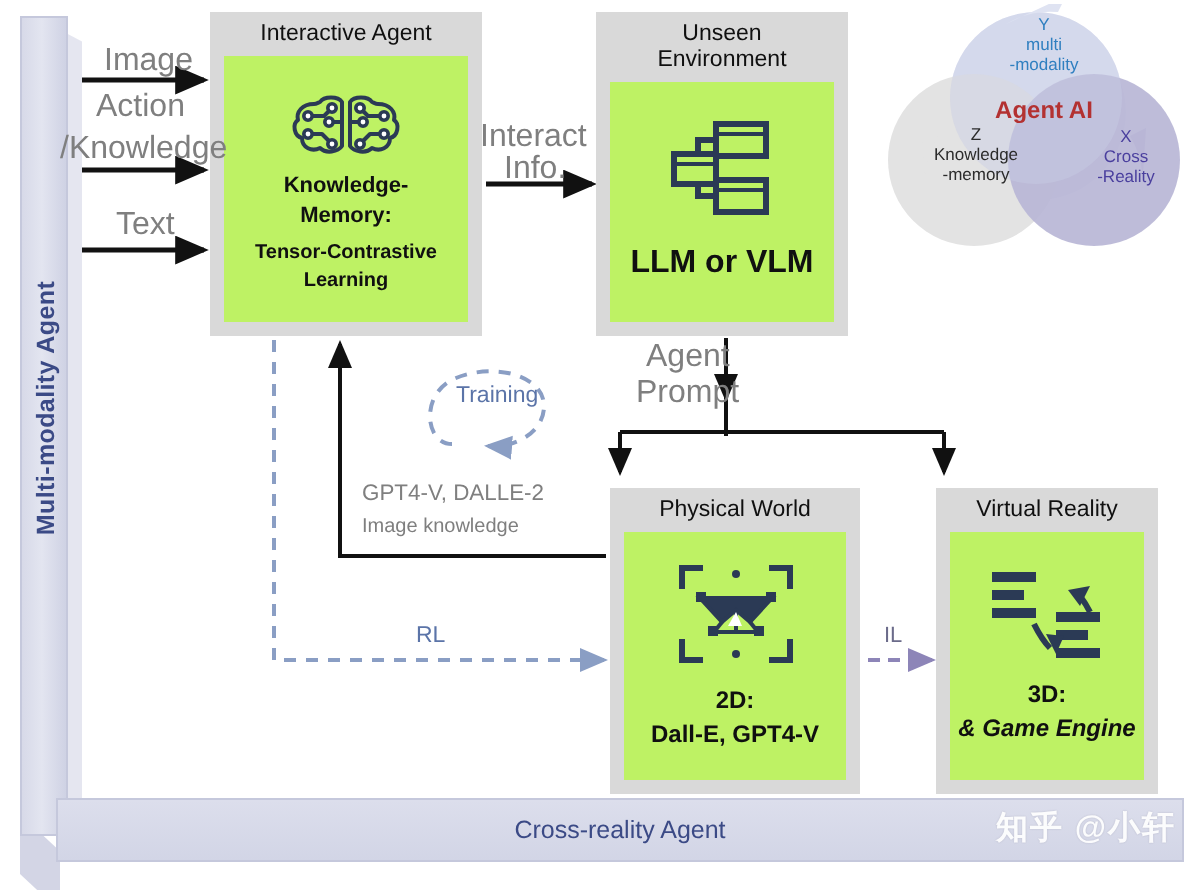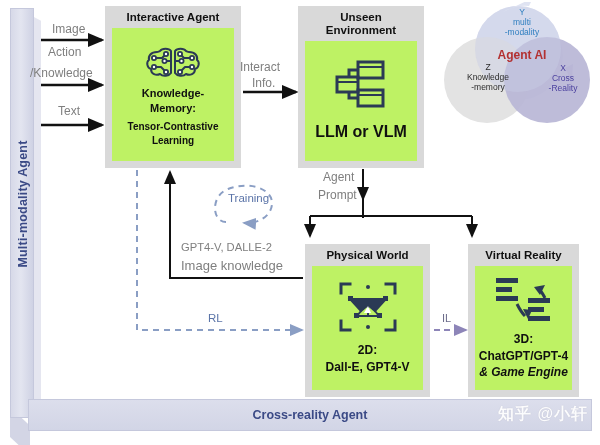--- a/index.html
+++ b/index.html
@@ -34,42 +34,42 @@
   
   .bottom-banner{
     position:absolute;left:28px;top:399px;width:562px;height:30px;
     background:linear-gradient(to bottom,#dcdeec 0%,#d2d5e6 100%);
     border:1px solid #c5c8dc;
     z-index:3;
   }
   .bottom-banner-label{
     position:absolute;left:0;top:0;width:100%;height:100%;
     display:flex;align-items:center;justify-content:center;
-    font-size:12.5px;font-weight:bold;color:#3b4a86;
+    font-size:12.5px;font-weight:normal;color:#3b4a86;
   }
   .bottom-banner-side{
     position:absolute;left:10px;top:407px;width:20px;height:30px;
     background:#c8cbdf;
     transform:skewY(43deg);transform-origin:top left;
     z-index:2;opacity:.8;
   }
   .watermark{
     position:absolute;right:12px;top:404px;
     font-size:16px;color:#ffffff;opacity:.92;font-weight:bold;
     letter-spacing:1px;z-index:5;
     text-shadow:0 0 1px rgba(150,150,170,.5);
   }
 
   
   .node{
     position:absolute;background:#d9d9d9;z-index:4;
     display:flex;flex-direction:column;align-items:center;
   }
   .node-title{
-    font-size:11.5px;font-weight:bold;color:#101010;
+    font-size:11.5px;font-weight:normal;color:#101010;
     text-align:center;line-height:1.15;
     padding:5px 2px 4px 2px;
   }
   .node-inner{
     background:#bef264;flex:1;width:calc(100% - 14px);
     margin:0 7px 7px 7px;
     display:flex;flex-direction:column;align-items:center;justify-content:center;
   }
   .node-caption{
     font-size:11px;color:#101010;text-align:center;line-height:1.22;
@@ -78,21 +78,21 @@
   .node-caption.small{font-size:10px;font-weight:bold;line-height:1.18;}
   .icon-wrap{display:flex;align-items:center;justify-content:center;}
 
   
   #n-interactive{left:105px;top:6px;width:136px;height:162px;}
   #n-unseen     {left:298px;top:6px;width:126px;height:162px;}
   #n-physical   {left:305px;top:244px;width:125px;height:153px;}
   #n-virtual    {left:468px;top:244px;width:111px;height:153px;}
 
   
-  .lbl{position:absolute;font-size:12px;color:#7f7f7f;z-index:5;white-space:nowrap;}
+  .lbl{position:absolute;font-size:16px;color:#7f7f7f;z-index:5;white-space:nowrap;}
   .lbl.blue{color:#5b74a8;font-size:11.5px;}
 
   svg.overlay{position:absolute;left:0;top:0;width:600px;height:445px;z-index:1;overflow:visible;}
 
   
   .venn{position:absolute;left:443px;top:2px;width:152px;height:140px;z-index:4;}
   .venn-text{position:absolute;text-align:center;line-height:1.15;z-index:6;}
   .venn-y{left:44px;top:6px;width:70px;font-size:8.5px;color:#2f7fc0;}
   .venn-x{left:92px;top:62px;width:56px;font-size:8.5px;color:#4a3f9e;}
   .venn-z{left:12px;top:61px;width:66px;font-size:8.5px;color:#2b2b2b;}
@@ -264,21 +264,20 @@
             <path d="M45,14 C48,18 50,22 50,22"></path>
             <path d="M22,28 C25,34 28,38 30,40"></path>
           </g>
           <g fill="#2b3a55">
             <path d="M39,11 L50,9 L45,19 Z"></path>
             <path d="M33,43 L28,33 L37,34 Z"></path>
           </g>
         </svg>
       </div>
       <div class="node-caption" style="margin-top:6px;font-size:12px;">3D:</div>
-      <div class="node-caption" style="font-size:12px;">ChatGPT/GPT-4</div>
       <div class="node-caption" style="font-size:12px;font-style:italic;">&amp; Game Engine</div>
     </div>
   </div>
 
   <div class="venn">
     <svg width="152" height="140" viewBox="0 0 152 140">
       <g opacity="0.95">
         <path d="M76,10 m0,0 a44,44 0 1,1 -0.1,0 Z" fill="#dfe3f0" transform="translate(0,0)"></path>
       </g>
       <circle cx="75" cy="47" r="43" fill="#dfe3f2"></circle>
@@ -314,21 +313,21 @@
 
   <div class="lbl" style="left:240px;top:60px;">Interact</div>
   <div class="lbl" style="left:252px;top:76px;">Info.</div>
 
   <div class="lbl" style="left:323px;top:170px;">Agent</div>
   <div class="lbl" style="left:318px;top:188px;">Prompt</div>
 
   <div class="lbl blue" style="left:228px;top:192px;">Training</div>
 
   <div class="lbl" style="left:181px;top:241px;font-size:11.2px;">GPT4-V, DALLE-2</div>
-  <div class="lbl" style="left:181px;top:258px;font-size:13px;">Image knowledge</div>
+  <div class="lbl" style="left:181px;top:258px;font-size:10px;">Image knowledge</div>
 
   <div class="lbl blue" style="left:208px;top:312px;">RL</div>
   <div class="lbl" style="left:442px;top:312px;color:#6b6b8a;font-size:11px;">IL</div>
 
   <div class="bottom-banner-side"></div>
   <div class="bottom-banner">
     <div class="bottom-banner-label">Cross-reality Agent</div>
   </div>
   <div class="watermark">知乎 @小轩</div>
 

